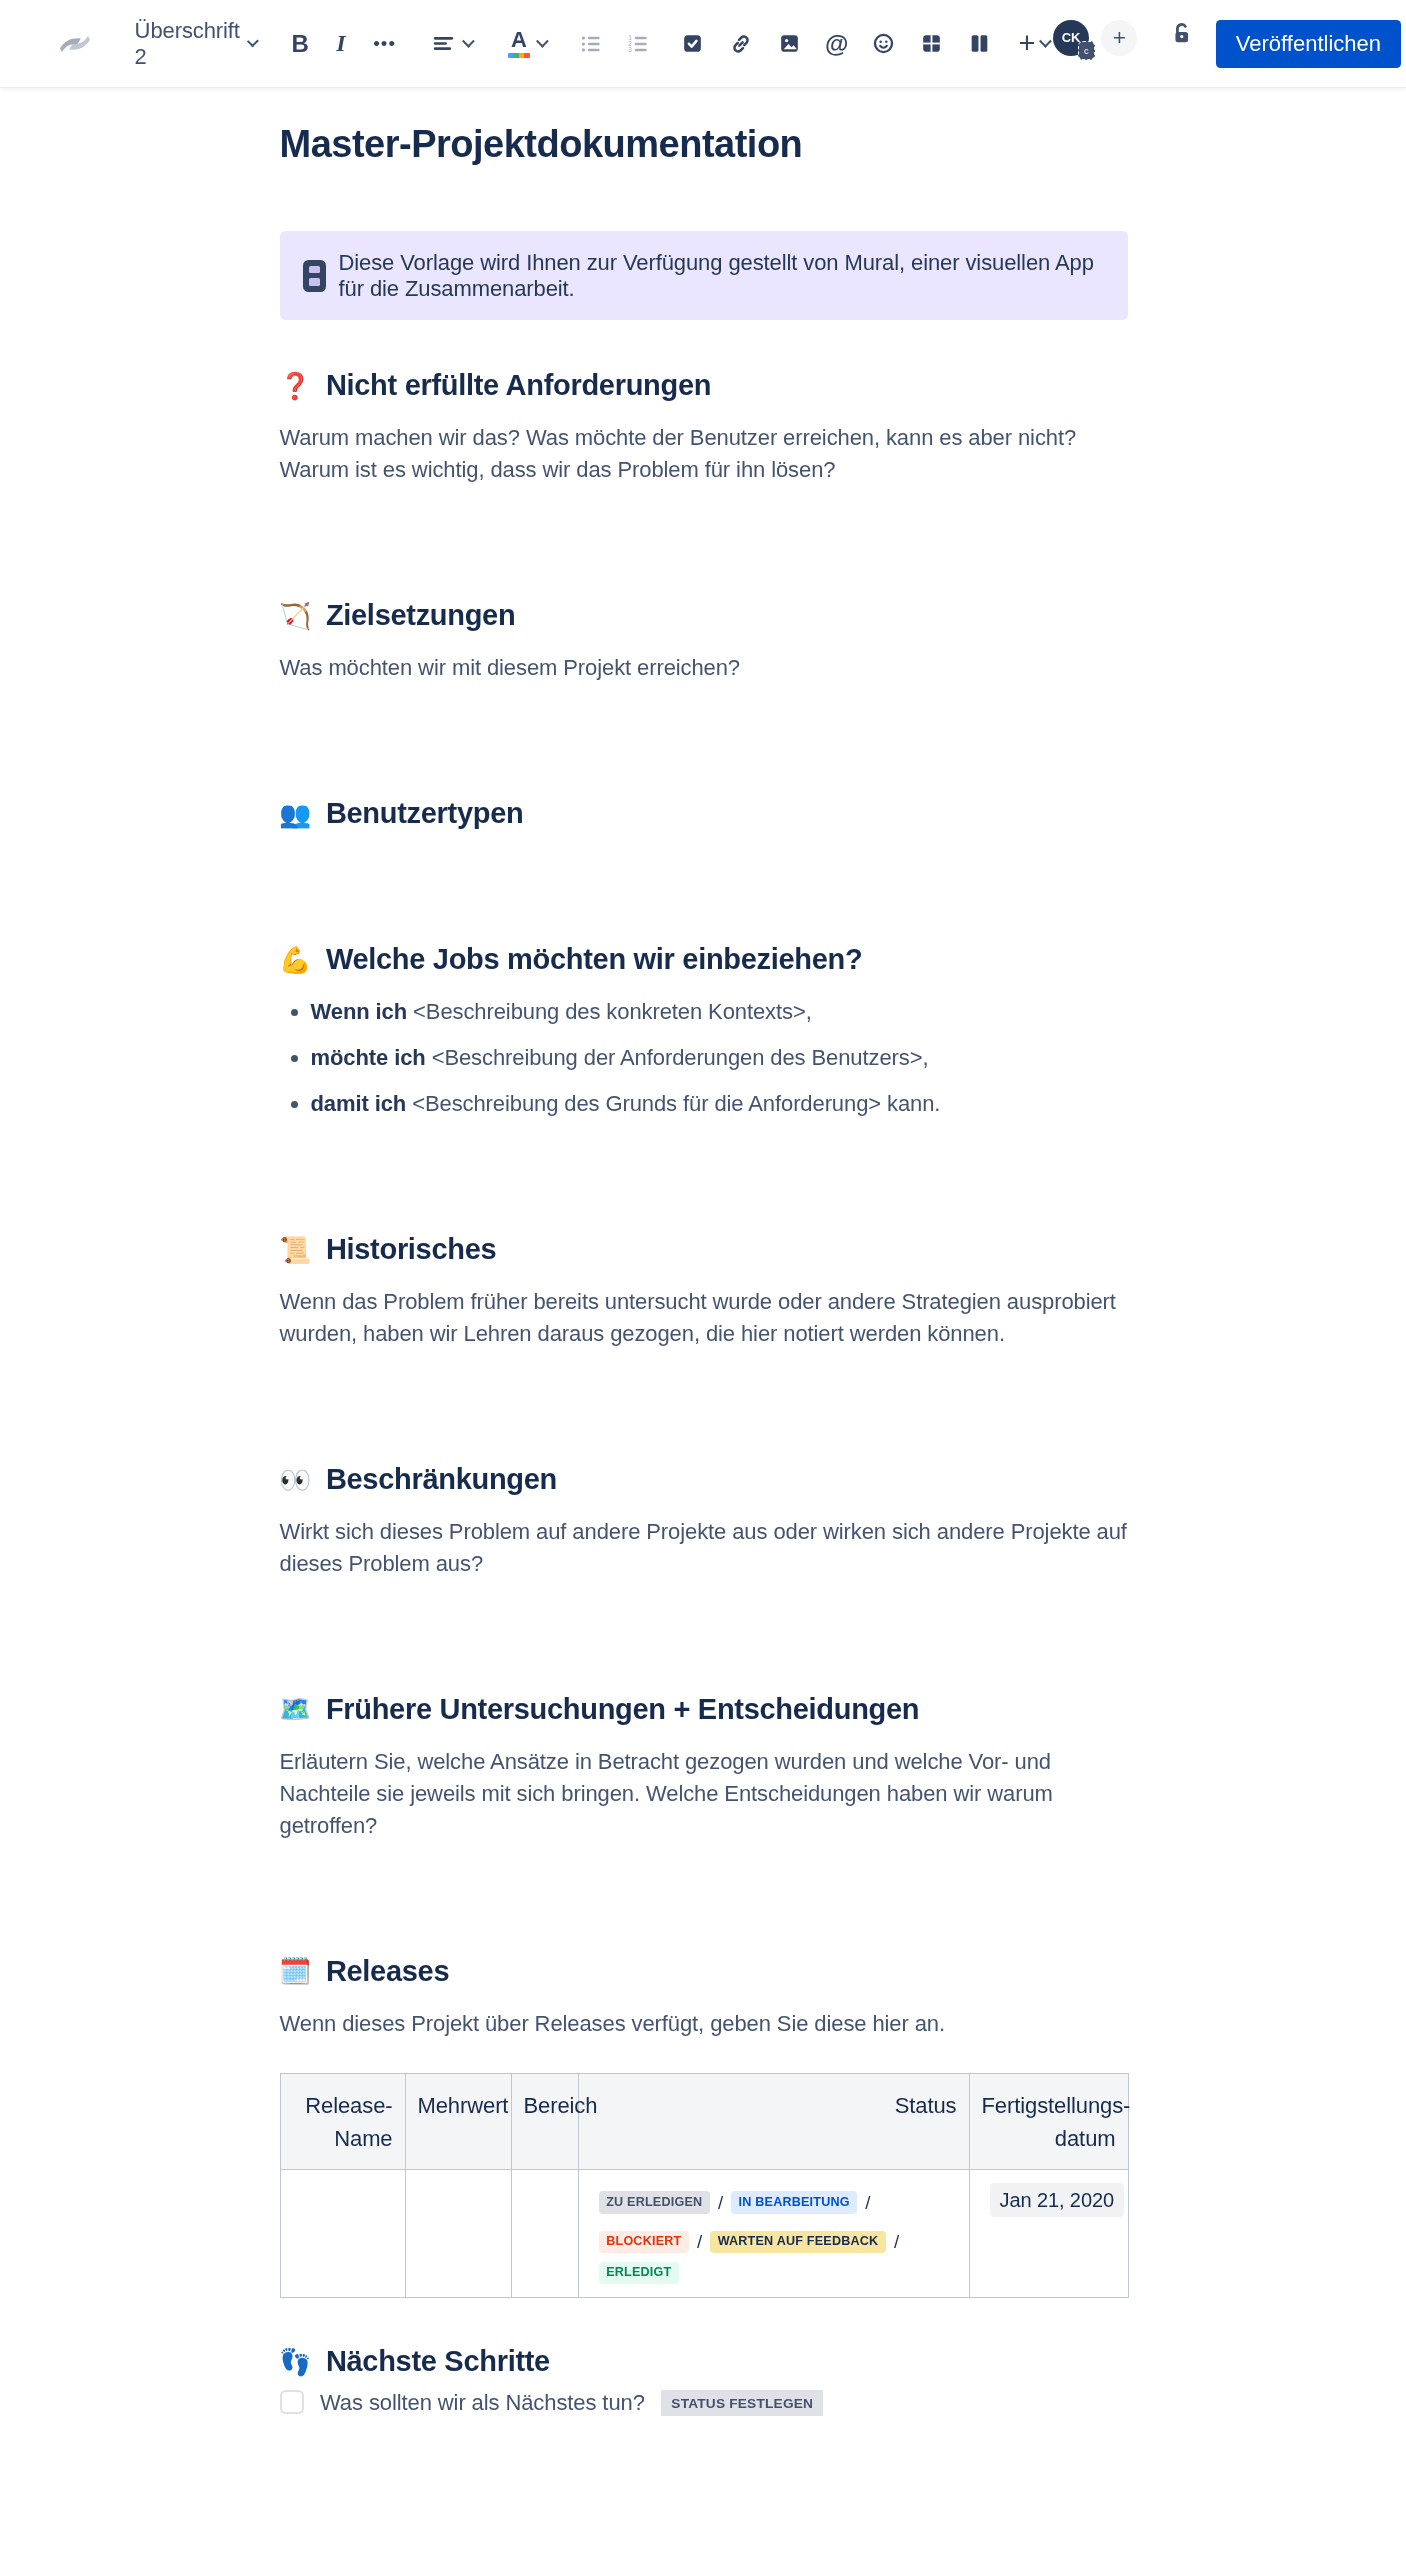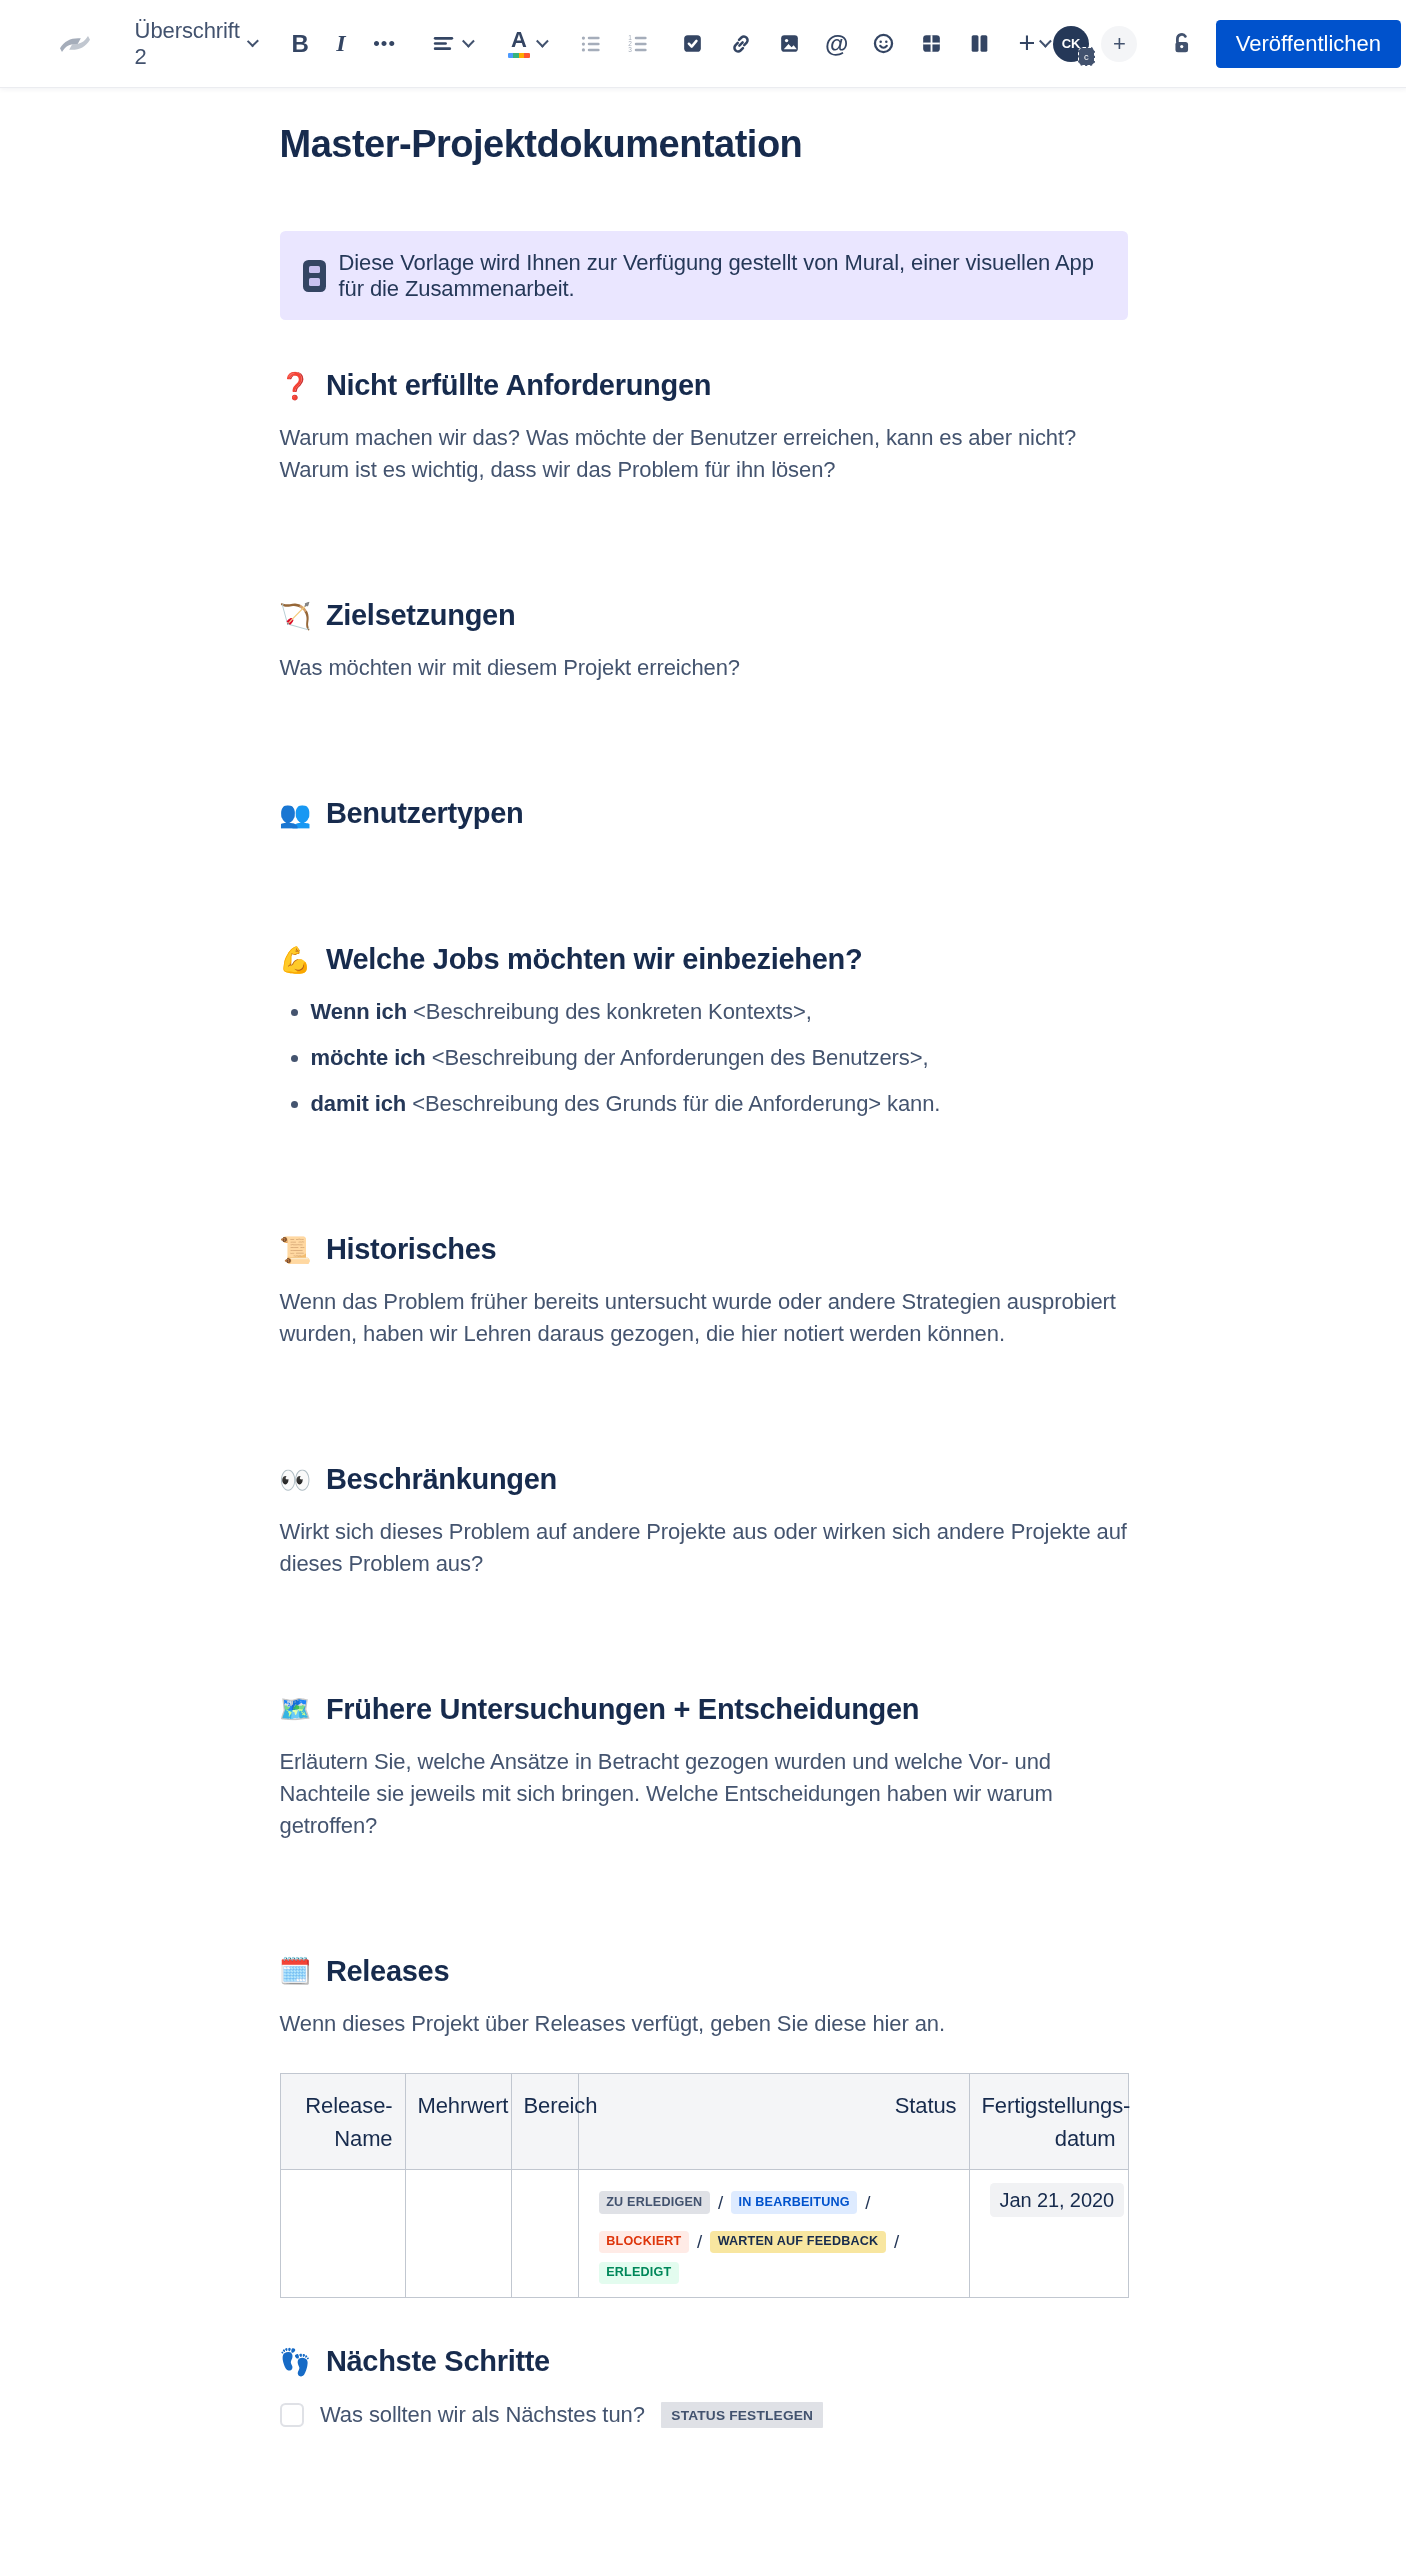--- a/index.html
+++ b/index.html
@@ -32,21 +32,21 @@
     border-right:2.2px solid #42526E; border-bottom:2.2px solid #42526E;
     transform:rotate(45deg) translate(-1.6px,-1.6px);
   }
   .tb-bold { font-weight:700; font-size:24px; color:#344563; }
   .tb-italic { font-style:italic; font-family:"Liberation Serif",serif; font-size:24px; color:#344563; font-weight:600; }
   .tb-dots { font-size:18.7px; letter-spacing:1.1px; color:#344563; }
   .colorA { display:flex; flex-direction:column; align-items:center; line-height:1; }
   .colorA .A { font-size:22px; font-weight:700; color:#344563; }
   .colorA .bar { width:22px; height:5.5px; margin-top:2.2px; border-radius:1.1px;
     background:linear-gradient(90deg,#4C9AFF 0 25%,#36B37E 25% 50%,#FFAB00 50% 75%,#FF5630 75% 100%); }
-  .tb-right { margin-left:auto; display:flex; align-items:center; gap:20px; }
+  .tb-right { margin-left:auto; display:flex; align-items:flex-start; gap:20px; }
   .avatar-wrap { position:relative; width:36px; height:36px; }
   .avatar {
     width:36px; height:36px; border-radius:50%;
     background:#253858; color:#fff; font-weight:700; font-size:13px;
     display:flex; align-items:center; justify-content:center;
   }
   .avatar-badge {
     position:absolute; right:-5.5px; bottom:-4.4px;
     width:16.5px; height:18.7px; border-radius:5px;
     background:#42526E; border:1.6px dashed #fff;
@@ -116,21 +116,21 @@
   .loz-yellow { background:#F8E6A0; color:#172B4D; }
   .loz-green  { background:#E3FCEF; color:#00875A; }
   .loz-sep { font-size:18.7px; color:#253858; margin:0 5.5px; vertical-align:middle; }
   .status-cell { line-height:2.1; }
   .date-loz {
     display:inline-block; background:#F1F2F4; border-radius:4.4px;
     padding:5.5px 10px; font-size:20px; color:#172B4D; white-space:nowrap;
   }
 
   
-  .task-row { margin-top:24px; display:flex; align-items:center; gap:16.5px; }
+  .task-row { margin-top:12px; display:flex; gap:16.5px; }
   .task-checkbox {
     width:24px; height:24px; border:2.2px solid #DFE1E6; border-radius:5.5px;
     background:#fff; flex:0 0 auto; cursor:pointer;
   }
   .task-label { font-size:22px; color:#44546F; }
   .status-macro {
     display:inline-block; background:#DFE1E6; color:#42526E;
     font-size:13.7px; font-weight:700; letter-spacing:0.2px;
     padding:5.5px 10px; border-radius:1px; cursor:pointer;
   }

